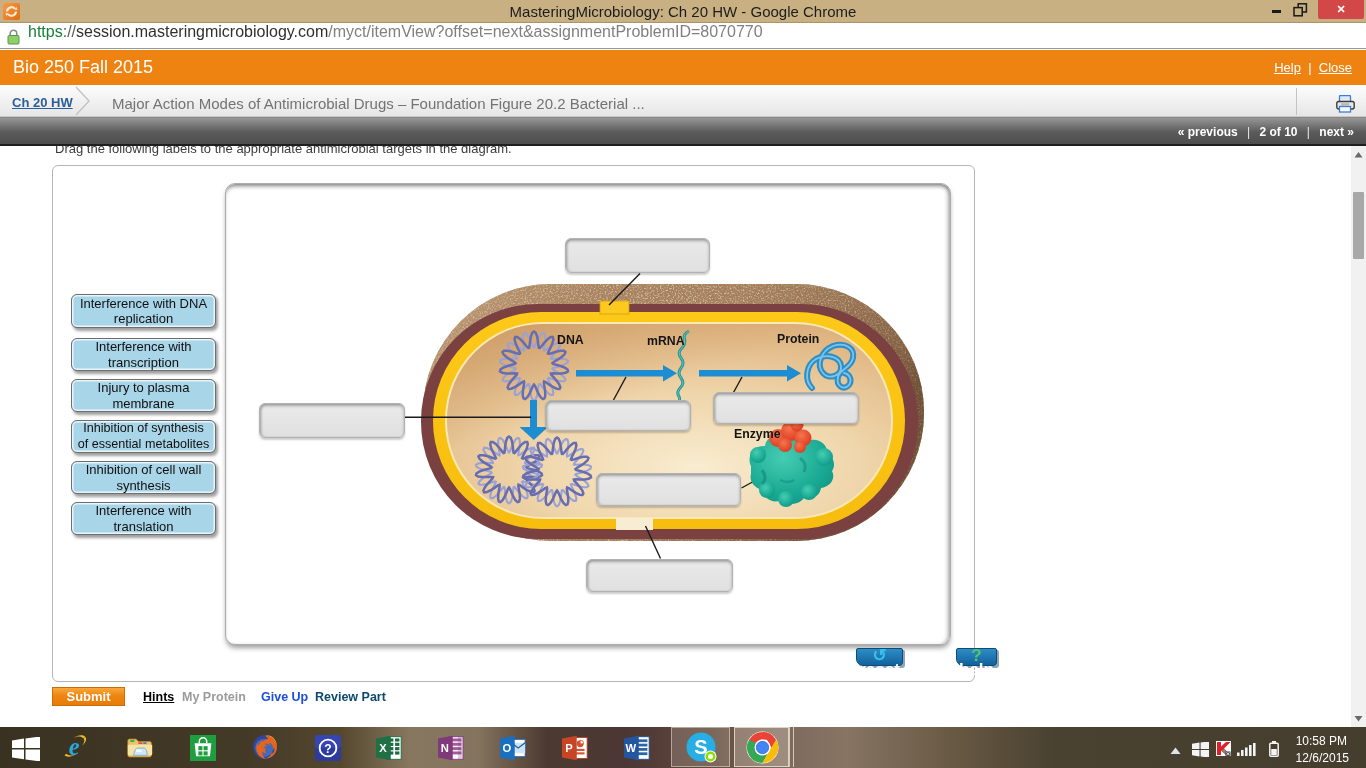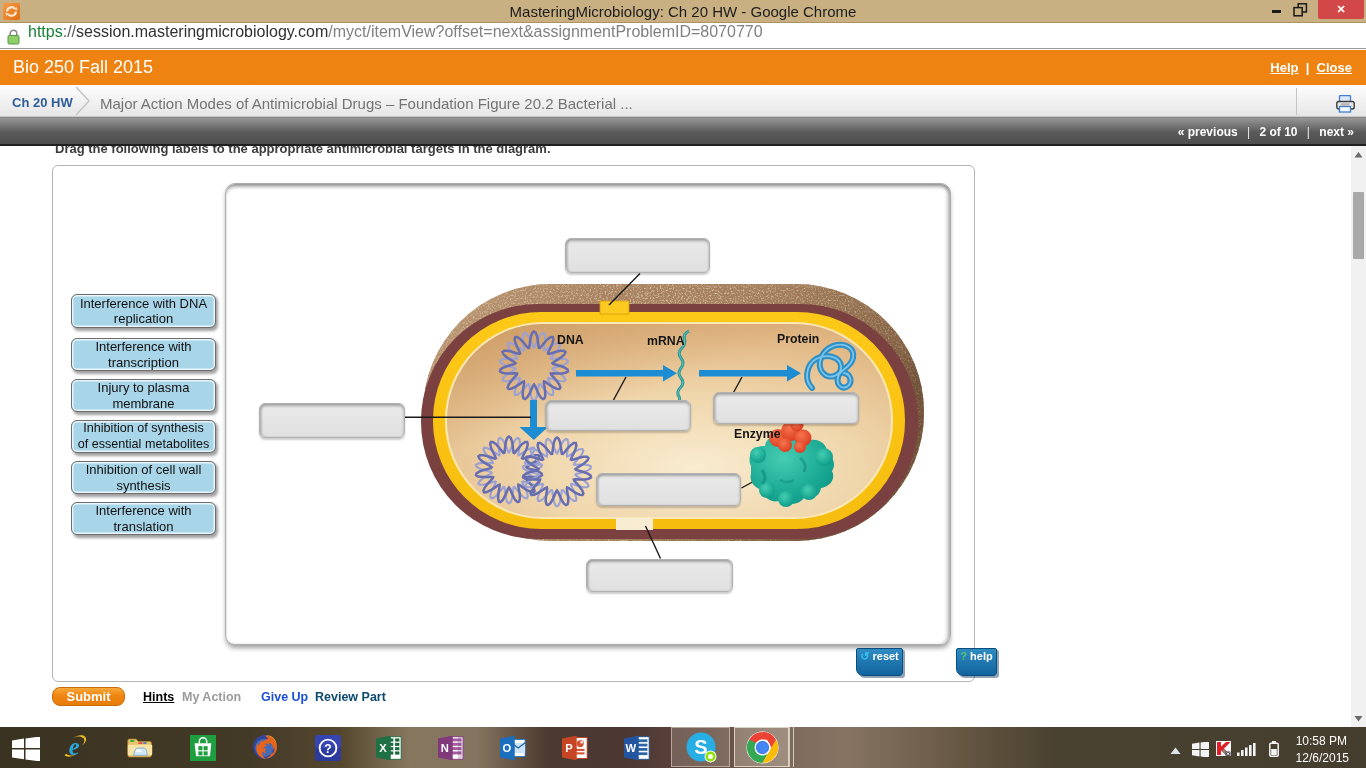--- a/index.html
+++ b/index.html
@@ -9,45 +9,45 @@
 #favicon{left:3px;top:3px;width:17px;height:17px;background:linear-gradient(135deg,#f49b4b,#e06e10);border-radius:2px}
 #mindash{left:1272px;top:10px;width:9px;height:3px;background:#1a1a1a}
 
 #closebtn{left:1318px;top:0;width:46px;height:19px;background:#d24848;border-radius:0 0 2px 2px;color:#fff;text-align:center;font-size:11px;font-weight:bold;line-height:18px}
 #urlbar{left:0;top:24px;width:1366px;height:25px;background:#fff;border-bottom:1px solid #9a9a9a}
 #urltxt{left:28px;top:23px;font-size:16px;color:#303030}
 #urltxt .grn{color:#188038}.grey{color:#808080}
 
 #banner{left:0;top:50px;width:1366px;height:35px;background:#ee8312}
 #bantitle{left:13px;top:57px;font-size:18px;font-weight:normal;color:#fff}
-#banlinks{right:14px;top:60px;font-size:13px;font-weight:bold;color:#fff}
+#banlinks{right:14px;top:60px;font-size:13px;font-weight:normal;color:#fff}
 #banlinks a{color:#fff;text-decoration:underline}
 
 #crumb{left:0;top:85px;width:1366px;height:32px;background:linear-gradient(#fdfdfd,#e6e6e6);border-bottom:1px solid #c8c8c8}
-#crumblink{left:12px;top:95px;font-size:13px;font-weight:bold;color:#2d5e99;}
-#crumbtitle{left:100px;top:95px;font-size:15px;color:#737373}
+#crumblink{left:12px;top:95px;font-size:13px;font-weight:bold;color:#2d5e99;text-decoration:underline}
+#crumbtitle{left:112px;top:95px;font-size:15px;color:#737373}
 #crumbsep{left:1296px;top:88px;width:1px;height:27px;background:#c4c4c4}
 
 #gnav{z-index:5;left:0;top:117px;width:1366px;height:29px;background:linear-gradient(#969696,#5a5a5a 55%,#4e4e4e);border-top:1px solid #888;border-bottom:2px solid #1f1f1f;color:#fff;font-size:12px;font-weight:bold}
 #gnavtxt{right:12px;top:7px}
 #gnavtxt .sep{color:#e8e8e8;font-weight:normal;padding:0 6px}
 
-#cuttext{left:55px;top:141px;font-size:13px;font-weight:bold;color:#3c3c3c}
+#cuttext{left:55px;top:141px;font-size:13px;font-weight:normal;color:#3c3c3c}
 #outerpanel{left:52px;top:165px;width:923px;height:517px;background:#fff;border:1px solid #b5b5b5;border-radius:6px}
 #innerpanel{left:225px;top:183px;width:726px;height:462px;background:#fff;border:1px solid #adadad;border-radius:10px;
  box-shadow:inset 0 4px 4px -2px rgba(90,90,90,.75),inset -4px 0 4px -2px rgba(120,120,120,.6),0 4px 5px -1px rgba(80,80,80,.55)}
 .lbl{left:71px;width:145px;height:33px;background:#a9d5e9;border:1px solid #6e6e6e;border-radius:6px;
  box-shadow:inset 0 0 0 1.5px rgba(255,255,255,.75),2px 2.5px 3px rgba(0,0,0,.38);font-size:13px;line-height:15.5px;color:#101010;text-align:center;
  display:flex;align-items:center;justify-content:center}
 .drop{background:linear-gradient(#eaeaea,#e0e0e0);border:1px solid #b2b2b2;border-radius:6px;
  box-shadow:inset 0 2px 3px rgba(0,0,0,.3),inset 2px 0 2px rgba(0,0,0,.12),0 2px 2px rgba(0,0,0,.2)}
-.rhbtn{height:28px;background:linear-gradient(#2f8cc3,#11639e);border:1px solid #0b4c7c;border-radius:2px 2px 3px 7px;
- box-shadow:2px 2px 0 rgba(10,50,90,.45);color:#fff;font-size:11px;font-weight:bold;text-align:center;line-height:14px}
-
-#submitbtn{left:52px;top:687px;width:73px;height:19px;background:linear-gradient(#f7a93b,#ef8511 45%,#e87c08);border:1px solid #c96d08;border-radius:8px;color:#fff;font-size:13px;font-weight:bold;text-align:center;line-height:17px}
+.rhbtn{height:18px;background:linear-gradient(#2f8cc3,#11639e);border:1px solid #0b4c7c;border-radius:2px 2px 3px 7px;
+ box-shadow:2px 2px 0 rgba(10,50,90,.45);color:#fff;font-size:17px;font-weight:bold;text-align:center;line-height:14px}
+
+#submitbtn{left:52px;top:687px;width:73px;height:19px;background:linear-gradient(#f7a93b,#ef8511 45%,#e87c08);border:1px solid #c96d08;border-radius:0;color:#fff;font-size:13px;font-weight:bold;text-align:center;line-height:17px}
 .blnk{font-size:12.5px;font-weight:bold;top:690px}
 
 #sbar{left:1351px;top:146px;width:15px;height:582px;background:#f1f1f1}
 #sthumb{left:1353px;top:192px;width:11px;height:67px;background:#a8a8a8;border-radius:1px}
 
 #taskbar{left:0;top:727px;width:1366px;height:41px;background:linear-gradient(90deg,#3a3221 0,#433927 18%,#55482f 25%,#87775f 30%,#84735e 35%,#4c3a31 40%,#4c3734 46%,#63493f 52%,#7d695c 57%,#877463 62%,#675843 70%,#4a4231 77%,#453d2d 100%)}
 .ticon{top:735px;width:26px;height:26px}
 #tray{top:733px;color:#fff;font-size:12px}
 </style></head><body>
 
@@ -244,21 +244,21 @@
 <div class="abs drop" style="left:545px;top:400px;width:146px;height:31px"></div>
 <div class="abs drop" style="left:713px;top:392px;width:146px;height:32px"></div>
 <div class="abs drop" style="left:596px;top:473px;width:145px;height:33px"></div>
 <div class="abs drop" style="left:586px;top:559px;width:147px;height:33px"></div>
 
 <div class="abs rhbtn" style="left:856px;top:648px;width:47px"><span style="color:#35c0f0">↺</span> reset</div>
 <div class="abs rhbtn" style="left:956px;top:648px;width:41px"><span style="color:#52c768">?</span> help</div>
 
 <div class="abs" id="submitbtn">Submit</div>
 <div class="abs blnk" style="left:143px;color:#000000;text-decoration:underline">Hints</div>
-<div class="abs blnk" style="left:182px;color:#9b9b9b">My Action</div>
+<div class="abs blnk" style="left:182px;color:#9b9b9b">My Protein</div>
 <div class="abs blnk" style="left:261px;color:#1d4ed8">Give Up</div>
 <div class="abs blnk" style="left:315px;color:#0c4a6e">Review Part</div>
 
 <div class="abs" id="sbar"></div>
 <div class="abs" id="sthumb"></div>
 <svg class="abs" style="left:1351px;top:148px" width="15" height="15">
     <path d="M7.5,4 L11.5,9.5 L3.5,9.5 Z" fill="#6a6a6a"></path>
   </svg>
 <svg class="abs" style="left:1351px;top:711px" width="15" height="15">
     <path d="M7.5,10.5 L11.5,5 L3.5,5 Z" fill="#6a6a6a"></path>

